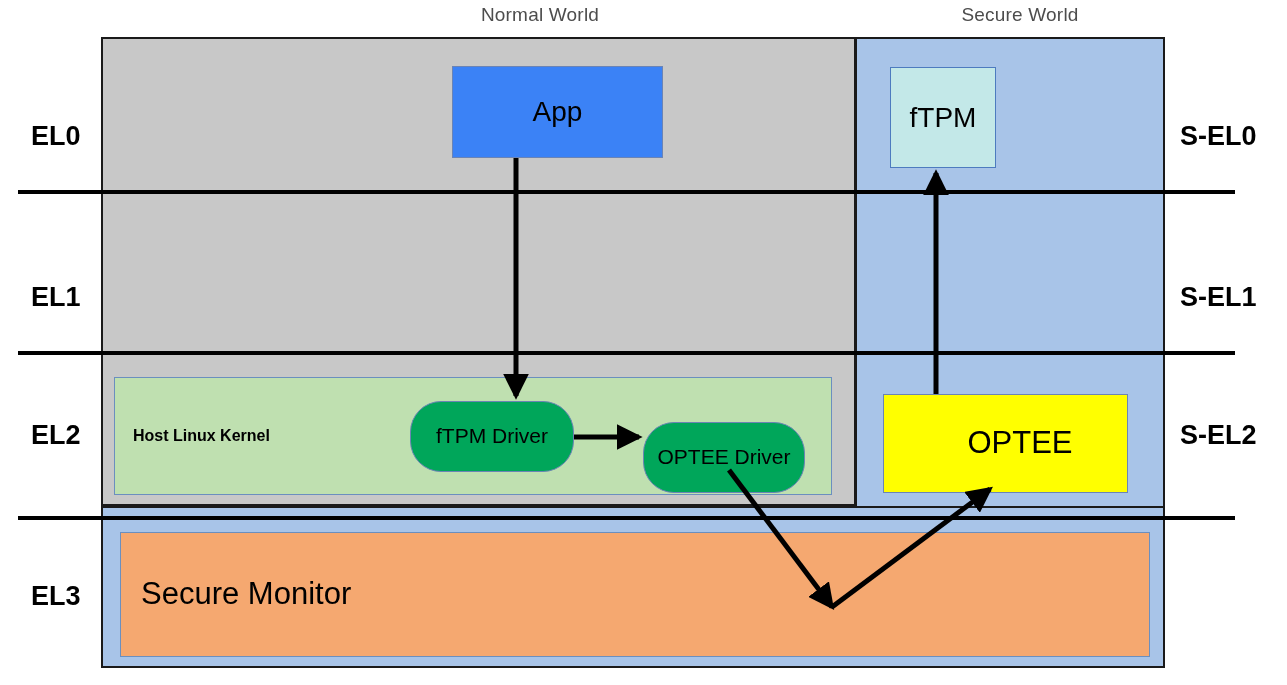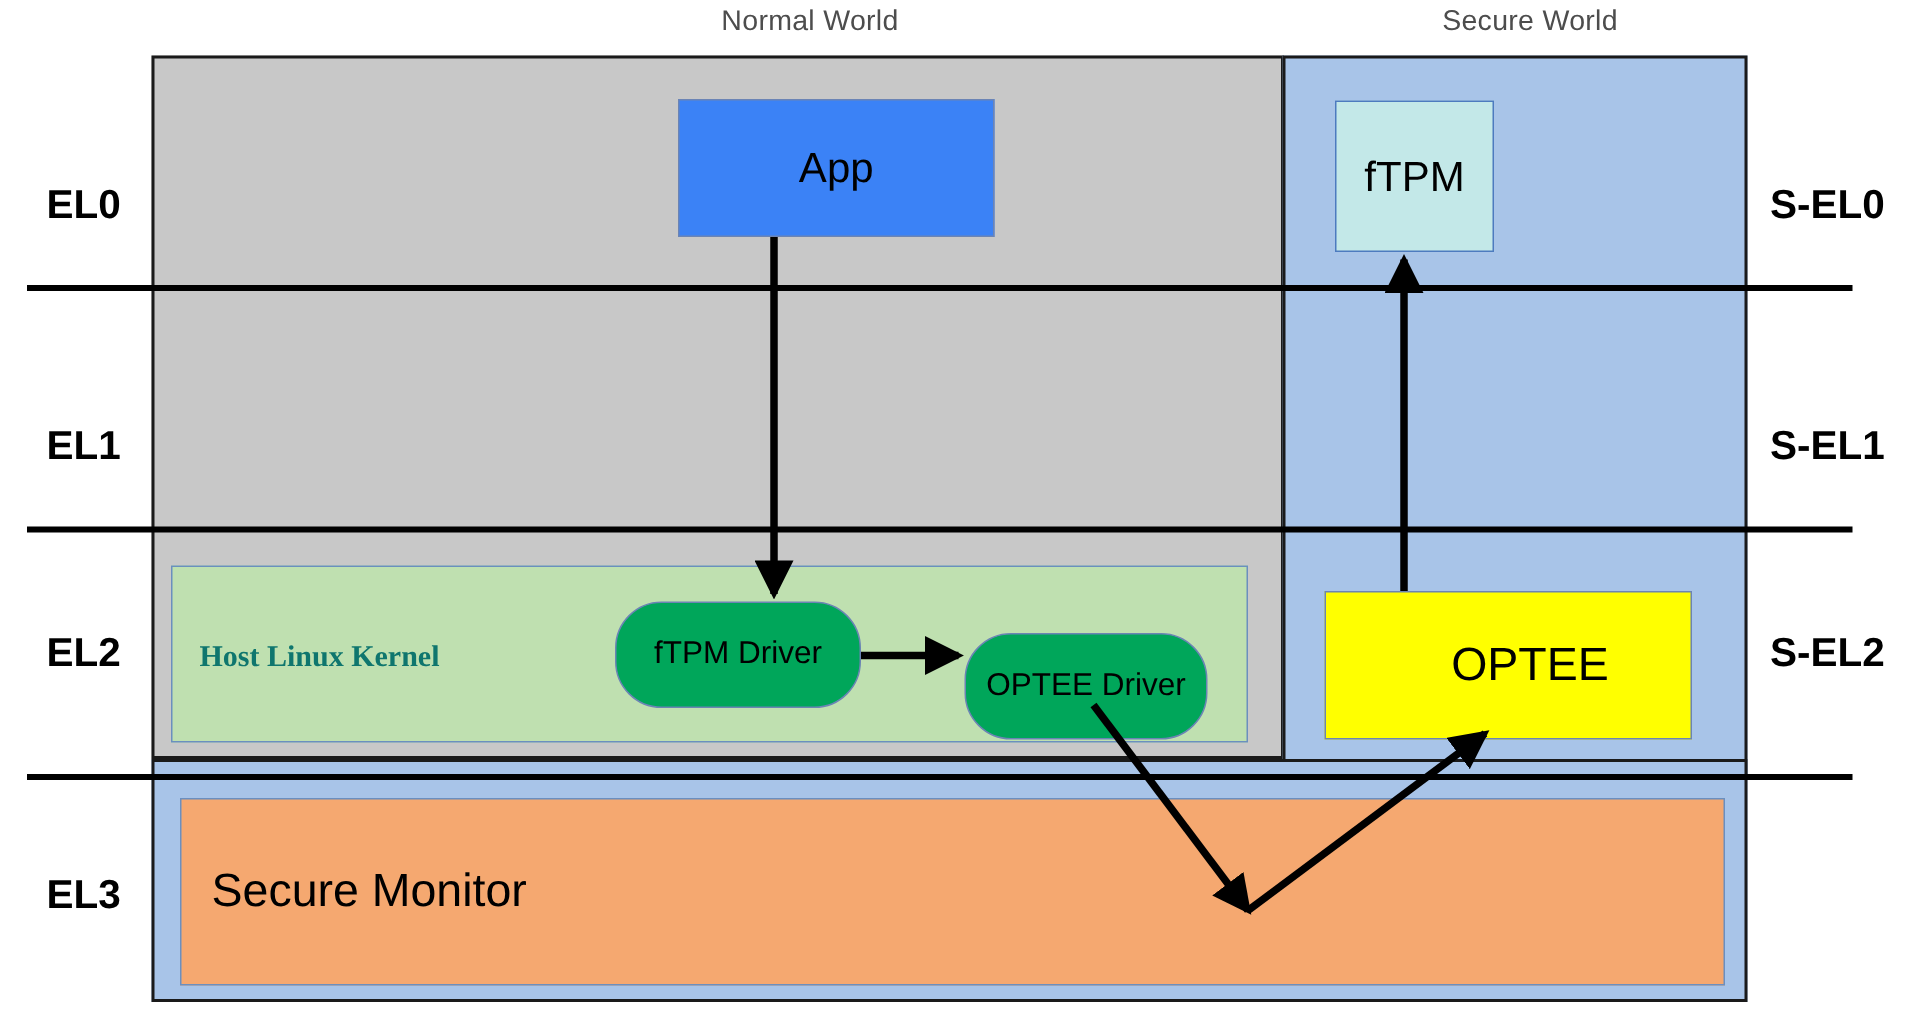--- a/index.html
+++ b/index.html
@@ -103,25 +103,24 @@
     font-size: 28px;
     color: #000000;
     white-space: nowrap;
   }
   .app-stack .app-row + .app-row {
     border-top: 1.5px solid #6b84b5;
   }
 
   .kernel-title {
     position: absolute;
-    font-size: 20px;
+    font-size: 16px;
     font-weight: bold;
-    color: #0f766e;
-    white-space: nowrap;
-    font-family: Liberation Serif, serif;
+    color: #000000;
+    white-space: nowrap;
   }
 
   .label-28 { font-size: 28px; }
   .label-22 { font-size: 21px; border-radius: 31px; }
   .label-31 { font-size: 31px; }
 
   svg.overlay {
     position: absolute;
     left: 0;
     top: 0;

